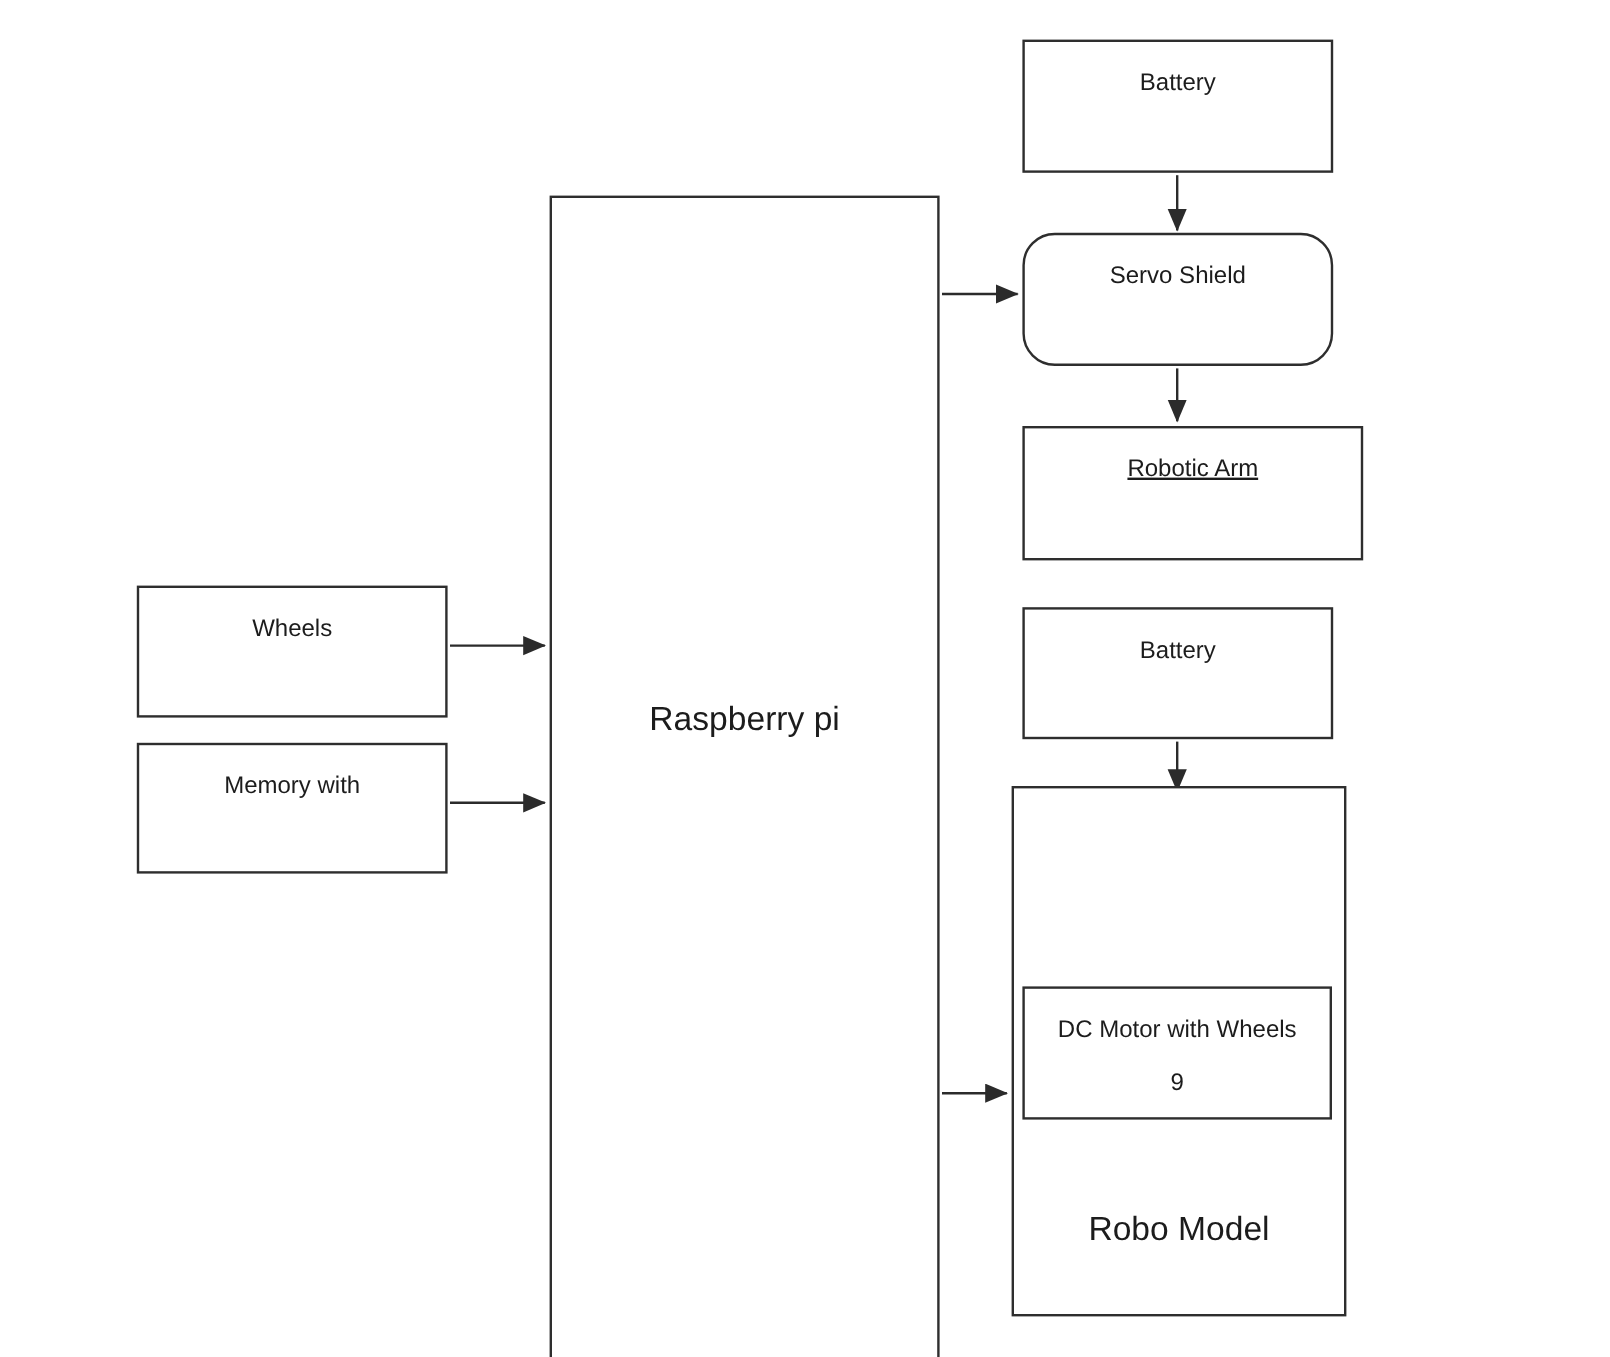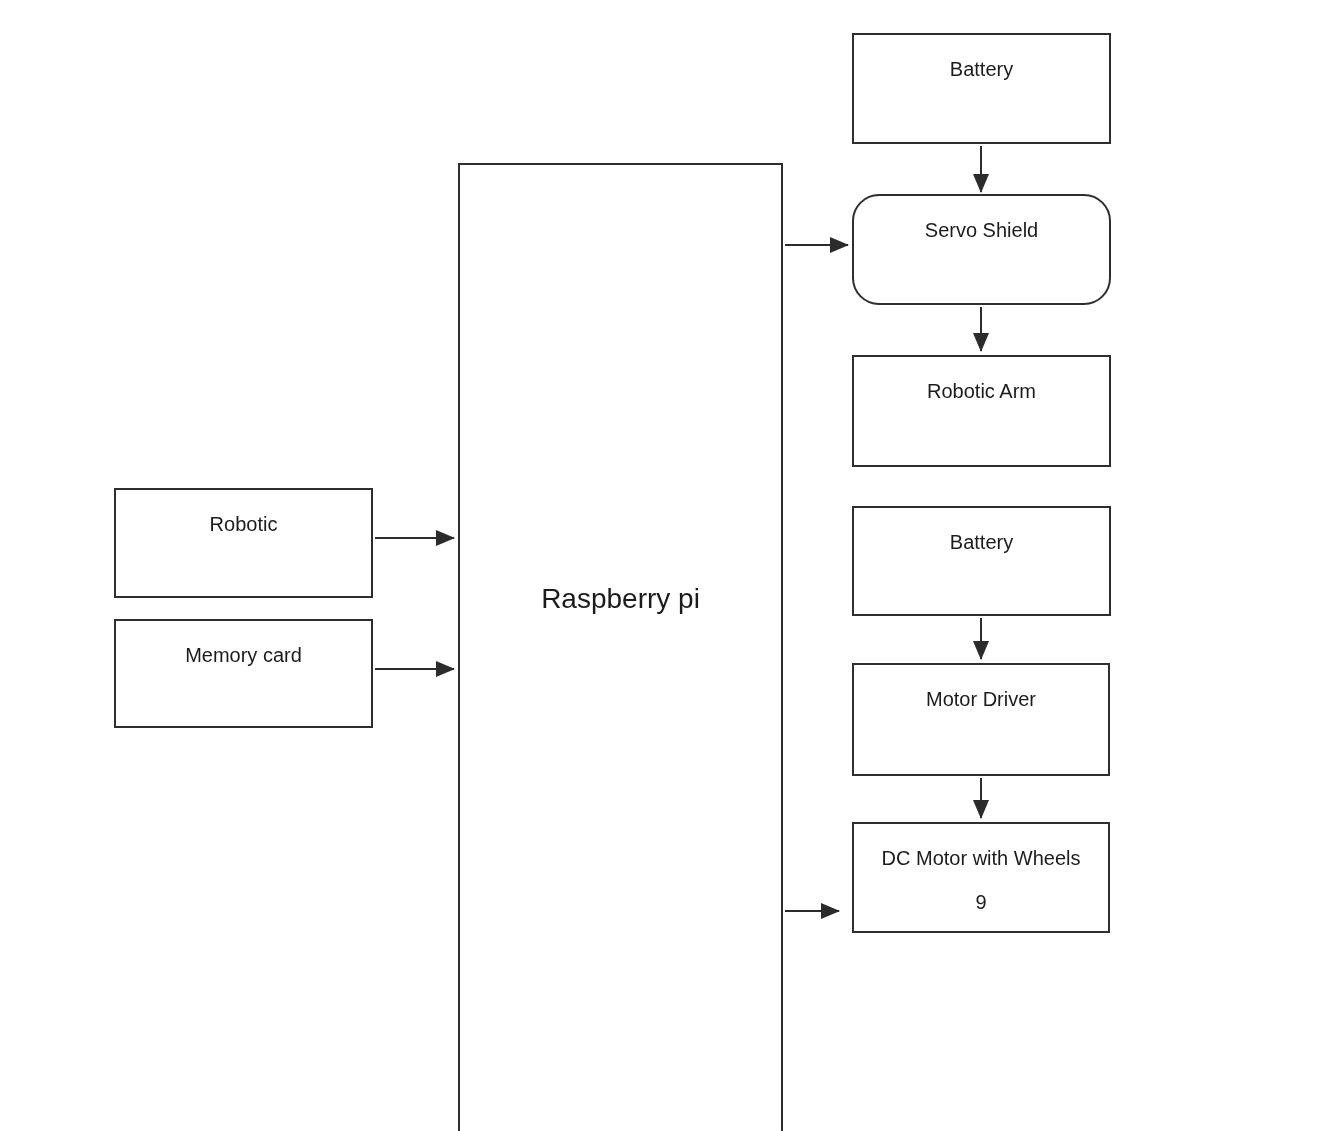--- a/index.html
+++ b/index.html
@@ -67,50 +67,50 @@
     <line x1="981" y1="146" x2="981" y2="192" marker-end="url(#arrowhead)"></line>
     <line x1="981" y1="307" x2="981" y2="351" marker-end="url(#arrowhead)"></line>
     <line x1="981" y1="618" x2="981" y2="659" marker-end="url(#arrowhead)"></line>
     <line x1="981" y1="778" x2="981" y2="818" marker-end="url(#arrowhead)"></line>
     <line x1="375" y1="538" x2="454" y2="538" marker-end="url(#arrowhead)"></line>
     <line x1="375" y1="669" x2="454" y2="669" marker-end="url(#arrowhead)"></line>
     <line x1="785" y1="245" x2="848" y2="245" marker-end="url(#arrowhead)"></line>
     <line x1="785" y1="911" x2="839" y2="911" marker-end="url(#arrowhead)"></line>
   </svg>
 
+  <div class="container-box" style="left:843px; top:655px; width:279px; height:442px;">
+    <span class="abs-label" style="top:345px;">Robo Model</span>
+  </div>
 
   <div class="box" style="left:852px; top:33px; width:259px; height:111px;">
     <span>Battery</span>
   </div>
 
   <div class="box" style="left:852px; top:194px; width:259px; height:111px;border-radius:27px;">
     <span>Servo Shield</span>
   </div>
 
-  <div class="box" style="left:852px; top:355px; width:259px; height:112px;">
+  <div class="box" style="left:852px; top:355px; width:284px; height:112px;text-decoration:underline;">
     <span>Robotic Arm</span>
   </div>
 
   <div class="box" style="left:852px; top:506px; width:259px; height:110px;">
     <span>Battery</span>
   </div>
 
-  <div class="box" style="left:852px; top:663px; width:258px; height:113px;">
-    <span>Motor Driver</span>
-  </div>
 
   <div class="box" style="left:852px; top:822px; width:258px; height:111px; padding-left:20px; padding-right:20px;">
     <span>DC Motor with Wheels 9</span>
   </div>
 
   <div class="container-box" style="left:458px; top:163px; width:325px; height:1064px;">
     <span class="abs-label" style="top:412px;">Raspberry pi</span>
   </div>
 
   <div class="box" style="left:114px; top:488px; width:259px; height:110px;">
-    <span>Robotic</span>
+    <span>Wheels</span>
   </div>
 
   <div class="box" style="left:114px; top:619px; width:259px; height:109px;">
-    <span>Memory card</span>
+    <span>Memory with</span>
   </div>
 
 </div>
 
 </body></html>

